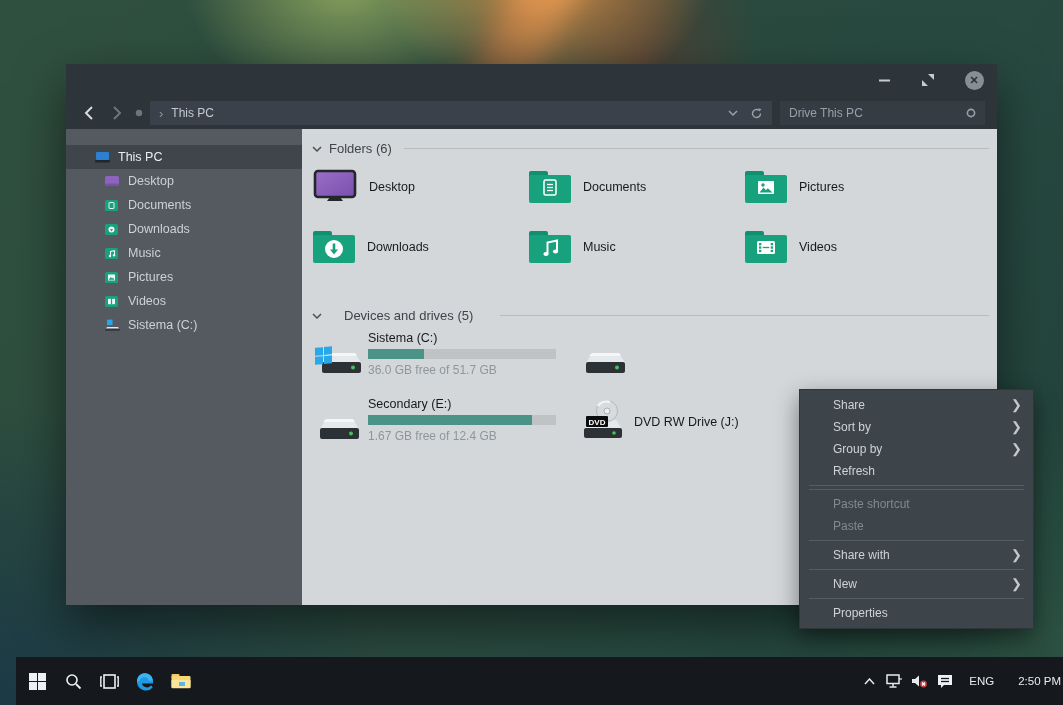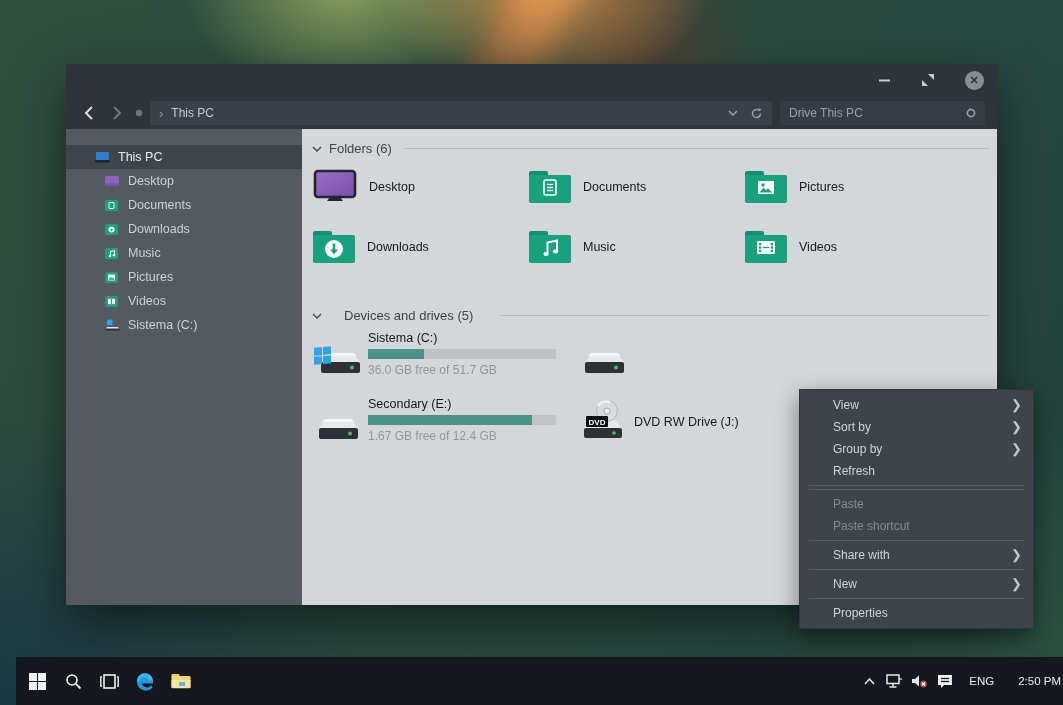--- a/index.html
+++ b/index.html
@@ -51,21 +51,21 @@
   .sec-head{ position:absolute; left:10px; right:8px; display:flex; align-items:center; }
   .sec-head .tx{ font-size:13px; color:#3e4449; margin-left:7px; white-space:nowrap; }
   .sec-head .rule{ flex:1; height:1px; background:#b7bbbe; margin-left:12px; }
   .folders-grid{ position:absolute; left:10px; top:36px; display:grid;
     grid-template-columns:216px 216px 216px; grid-row-gap:16px; }
   .tile{ height:44px; display:flex; align-items:center; }
   .tile .lbl{ font-size:12.5px; color:#17191c; margin-left:11px; }
   .drives-grid{ position:absolute; left:10px; top:202px; display:grid;
     grid-template-columns:266px 266px; grid-row-gap:16px; }
   .drive{ height:50px; display:flex; }
-  .drive .dicon{ width:52px; flex:none; padding-top:8px; }
+  .drive .dicon{ width:52px; flex:none; padding-top:8px;text-align:center; }
   .drive .dcol{ margin-left:4px; width:188px; }
   .drive .dname{ font-size:12.5px; color:#17191c; }
   .drive .dbar{ margin-top:4px; height:10px; background:#bfc3c6; }
   .drive .dfill{ height:100%; background:#4a9386; }
   .drive .dfree{ margin-top:4px; font-size:12px; color:#8f969b; }
   .drive.dvd{ align-items:center; }
   .drive.dvd .dname{ margin-left:4px; }
 
   
   .ctxmenu{ position:absolute; left:799px; top:389px; width:235px; background:#3d444a;
@@ -407,28 +407,28 @@
               </svg>
             </div>
             <div class="dname">DVD RW Drive (J:)</div>
           </div>
         </div>
       </div>
     </div>
   </div>
 
   <div class="ctxmenu">
-    <div class="mi"><span>View</span><span class="sub">❯</span></div>
+    <div class="mi"><span>Share</span><span class="sub">❯</span></div>
     <div class="mi"><span>Sort by</span><span class="sub">❯</span></div>
     <div class="mi"><span>Group by</span><span class="sub">❯</span></div>
     <div class="mi"><span>Refresh</span></div>
     <div class="msep"></div>
     <div class="msep"></div>
+    <div class="mi disabled"><span>Paste shortcut</span></div>
     <div class="mi disabled"><span>Paste</span></div>
-    <div class="mi disabled"><span>Paste shortcut</span></div>
     <div class="msep"></div>
     <div class="mi"><span>Share with</span><span class="sub">❯</span></div>
     <div class="msep"></div>
     <div class="mi"><span>New</span><span class="sub">❯</span></div>
     <div class="msep"></div>
     <div class="mi"><span>Properties</span></div>
   </div>
 
   <div class="taskbar">
     <div class="tb-ic tb-start">

